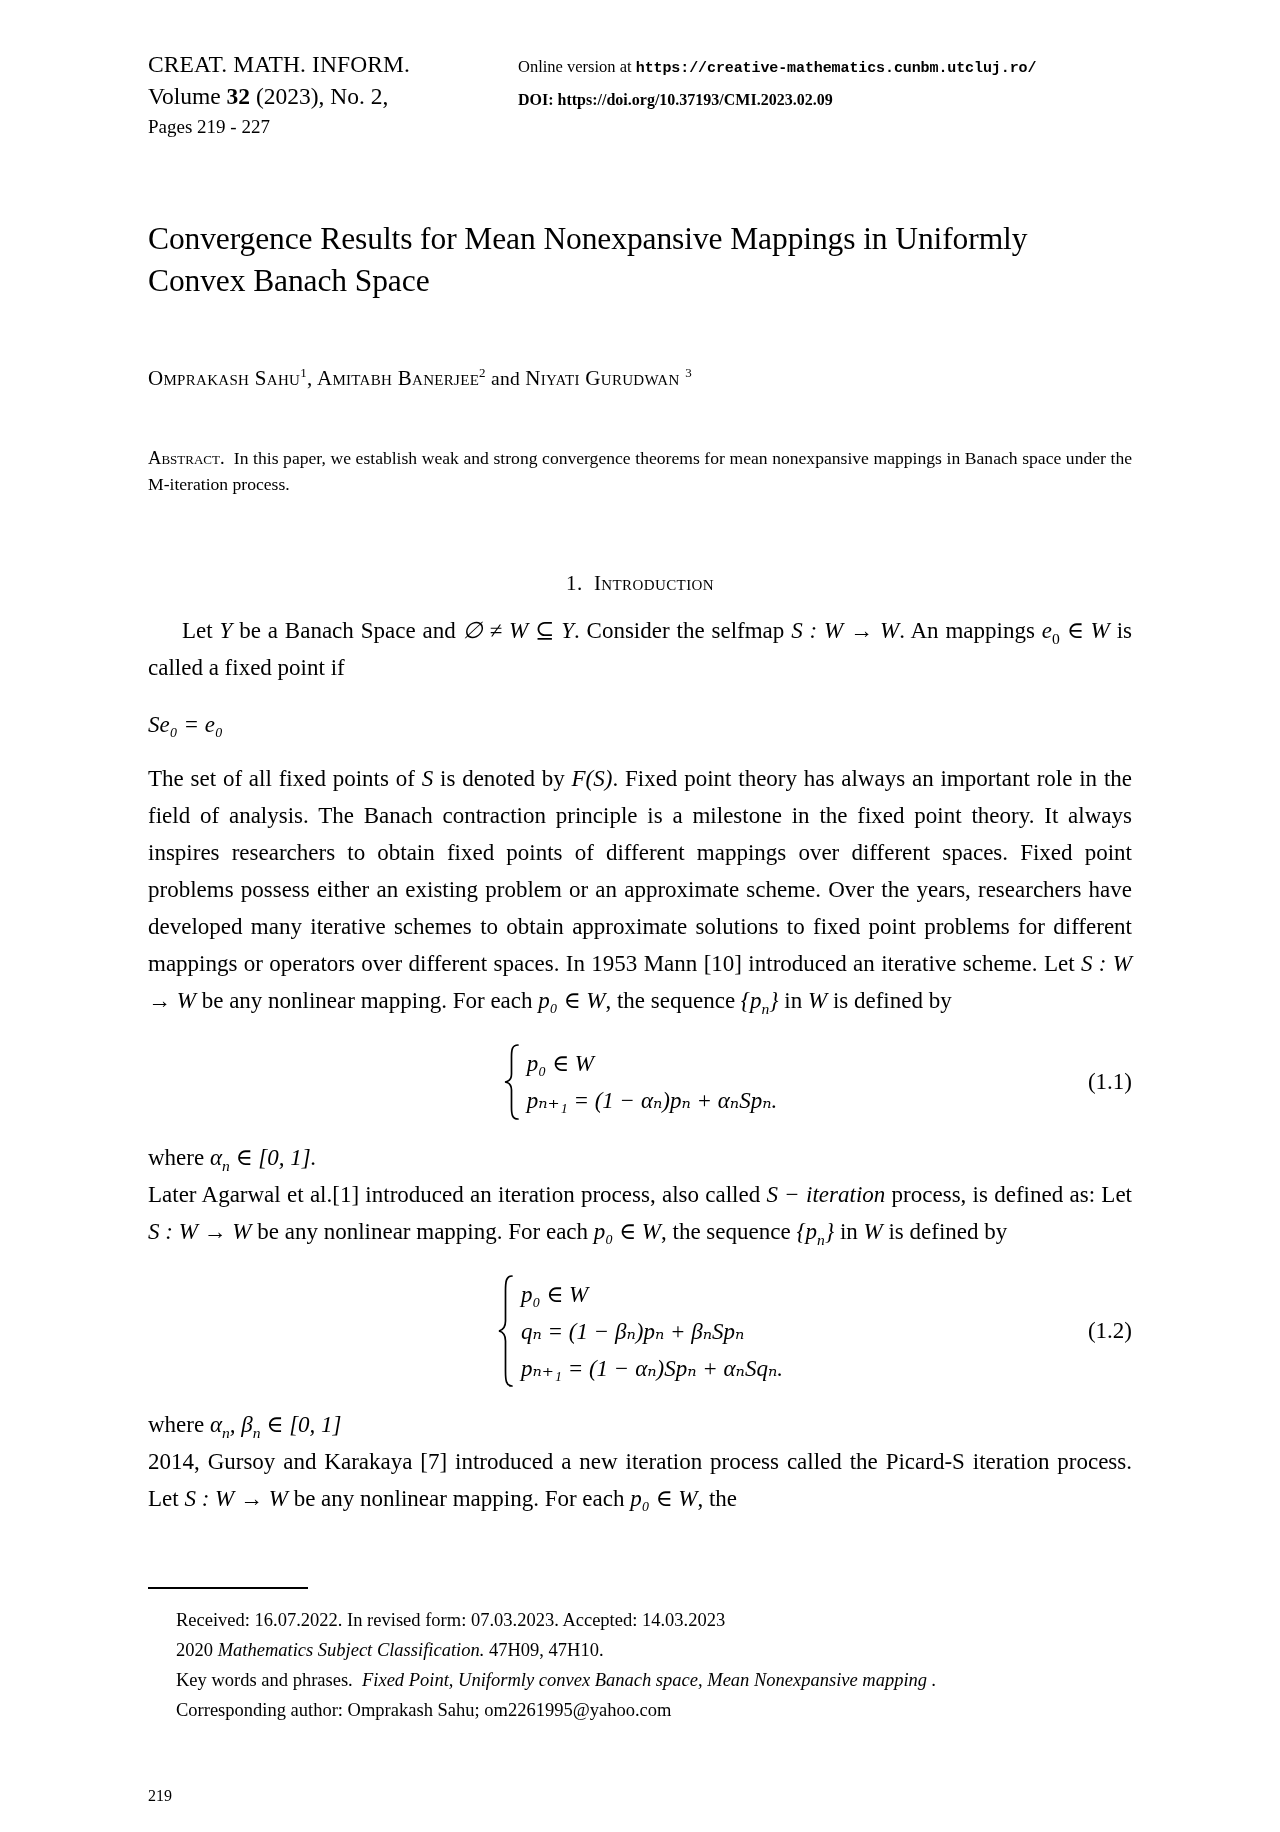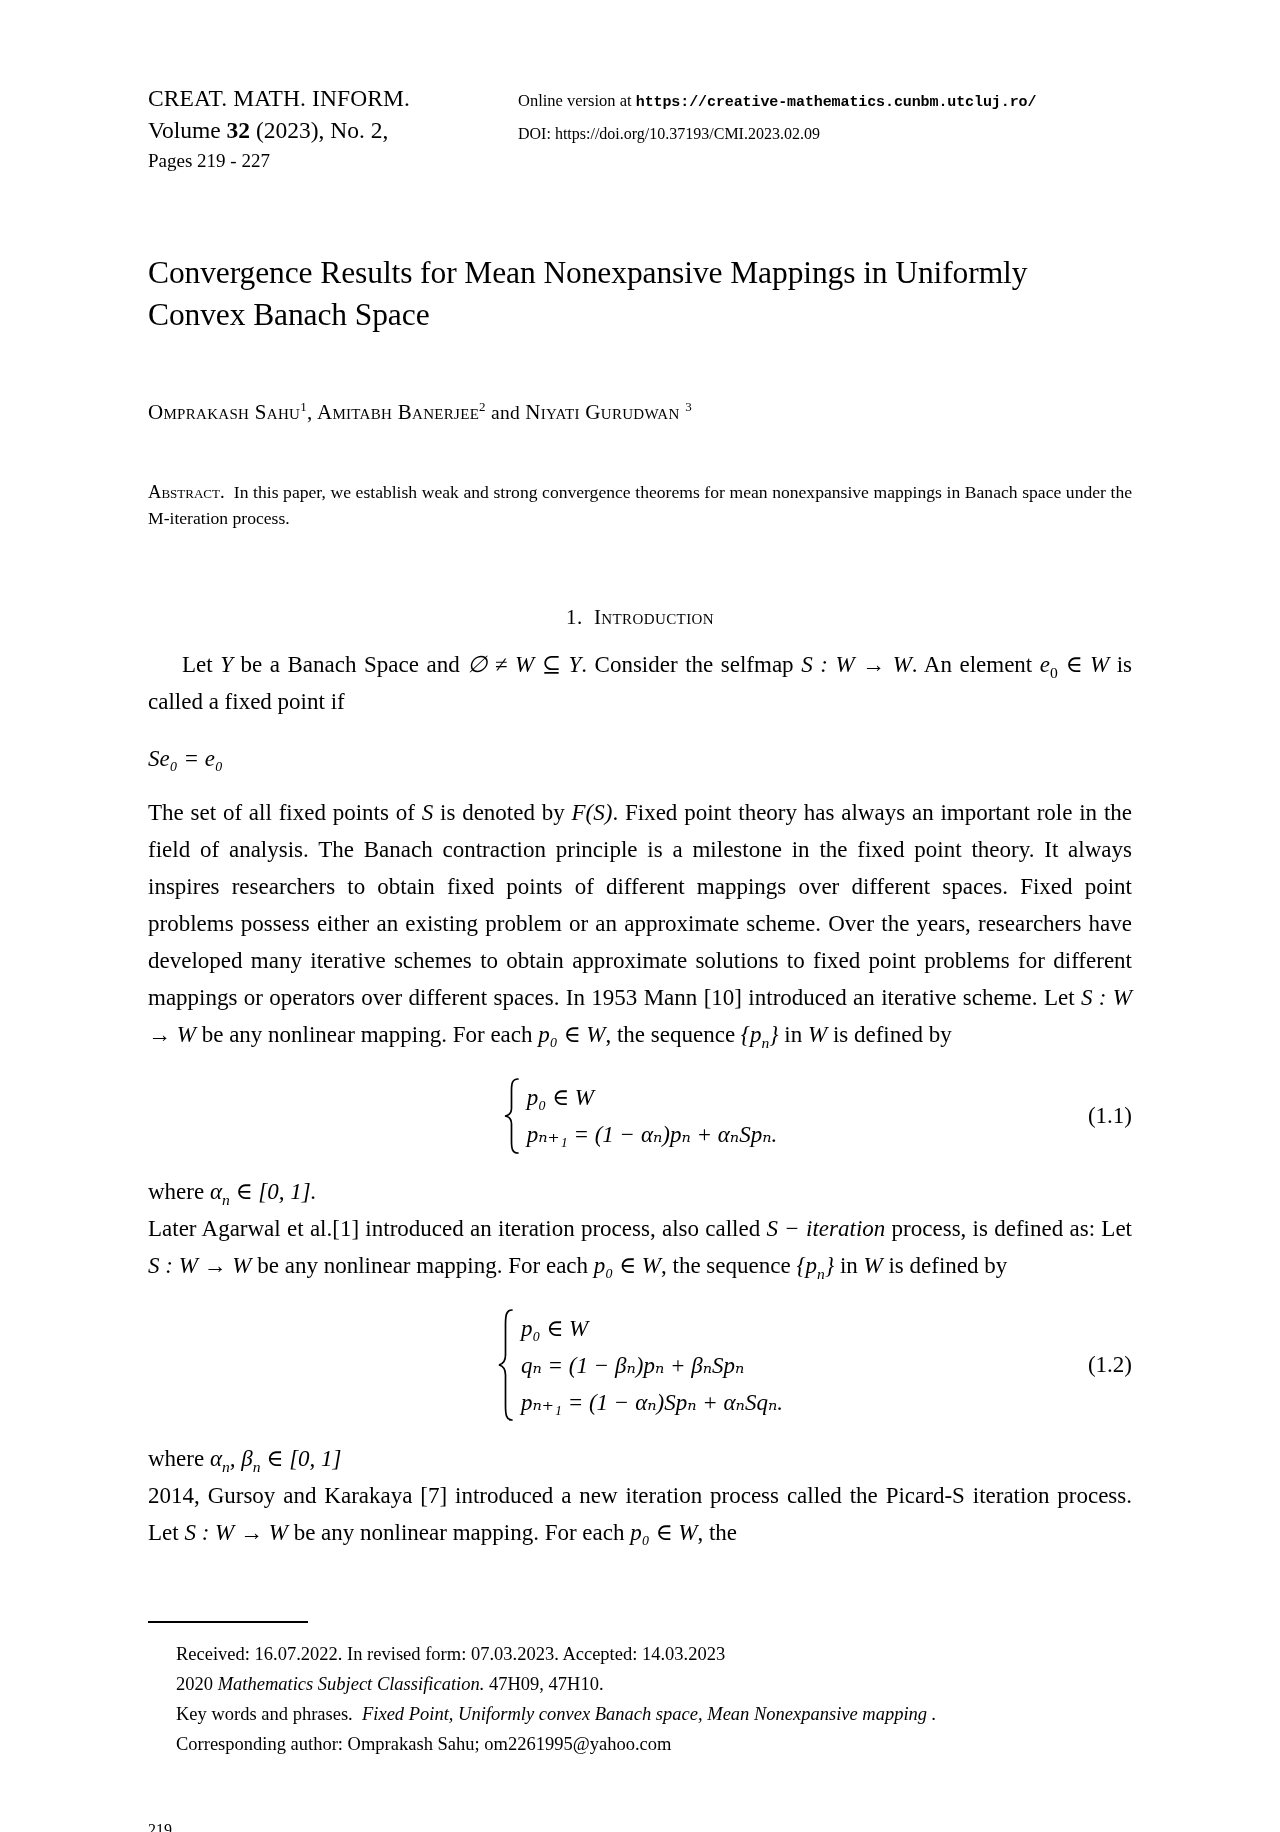--- a/index.html
+++ b/index.html
@@ -26,21 +26,21 @@
     left: 148px;
     top: 0;
     width: 984px;
   }
 
   
   .journal-head {
     display: flex;
     flex-direction: row;
     align-items: flex-start;
-    padding-top: 82px;
+    padding-top: 48px;
   }
   .jh-left {
     width: 370px;
     flex: 0 0 370px;
   }
   .jh-right {
     flex: 1 1 auto;
     padding-top: 3px;
   }
   .jh-line1 {
@@ -63,21 +63,21 @@
     white-space: nowrap;
   }
   .jh-r1 { font-weight: normal; }
   .jh-r1 .url {
     font-family: "Liberation Mono", "DejaVu Sans Mono", monospace;
     font-weight: bold;
     font-size: 15px;
     letter-spacing: -0.1px;
   }
   .jh-r2 { font-weight: bold; font-size: 16.5px; }
-  .jh-r3 { font-weight: normal; font-size: 16px; }
+  .jh-r3 { font-weight: bold; font-size: 16px; }
 
   
   .paper-title {
     margin-top: 76px;
     font-size: 31.5px;
     font-weight: normal;
     line-height: 42px;
     letter-spacing: -0.1px;
   }
 
@@ -220,21 +220,21 @@
 
     <div class="abstract">
       <span class="lead">Abstract.</span>&nbsp;&nbsp;<span>In this paper, we establish weak and strong convergence theorems for mean nonexpansive mappings in Banach space under the M-iteration process.</span>
     </div>
 
     <div class="section-head">
       <span>1.</span>&nbsp;
       <span>Introduction</span>
     </div>
 
-    <p class="body first"><span>Let </span><span class="mi">Y</span><span> be a Banach Space and </span><span class="mi">∅ ≠ W ⊆ Y</span><span>. Consider the selfmap </span><span class="mi">S : W → W</span><span>. An element </span><span class="mi">e</span><span class="subn">0</span><span> ∈ </span><span class="mi">W</span><span> is called a fixed point if</span></p>
+    <p class="body first"><span>Let </span><span class="mi">Y</span><span> be a Banach Space and </span><span class="mi">∅ ≠ W ⊆ Y</span><span>. Consider the selfmap </span><span class="mi">S : W → W</span><span>. An mappings </span><span class="mi">e</span><span class="subn">0</span><span> ∈ </span><span class="mi">W</span><span> is called a fixed point if</span></p>
 
     <div class="eq-center"><span class="mi">Se₀ = e₀</span></div>
 
     <p class="body cont"><span>The set of all fixed points of </span><span class="mi">S</span><span> is denoted by </span><span class="mi">F(S)</span><span>. Fixed point theory has always an important role in the field of analysis. The Banach contraction principle is a milestone in the fixed point theory. It always inspires researchers to obtain fixed points of different mappings over different spaces. Fixed point problems possess either an existing problem or an approximate scheme. Over the years, researchers have developed many iterative schemes to obtain approximate solutions to fixed point problems for different mappings or operators over different spaces. In 1953 Mann [10] introduced an iterative scheme. Let </span><span class="mi">S : W → W</span><span> be any nonlinear mapping. For each </span><span class="mi">p₀ ∈ W</span><span>, the sequence </span><span class="mi">{p</span><span class="sub">n</span><span class="mi">}</span><span> in </span><span class="mi">W</span><span> is defined by</span></p>
 
     <div class="eq-block">
       <div class="eq-inner">
         <span class="brace">
           <svg width="18" height="78" viewBox="0 0 18 78" aria-hidden="true">
             <path d="M15 2 C9 2 8.5 7 8.5 14 L8.5 31 C8.5 36 6 38.5 2 39 C6 39.5 8.5 42 8.5 47 L8.5 64 C8.5 71 9 76 15 76" fill="none" stroke="#000" stroke-width="1.7" stroke-linecap="round"></path>

